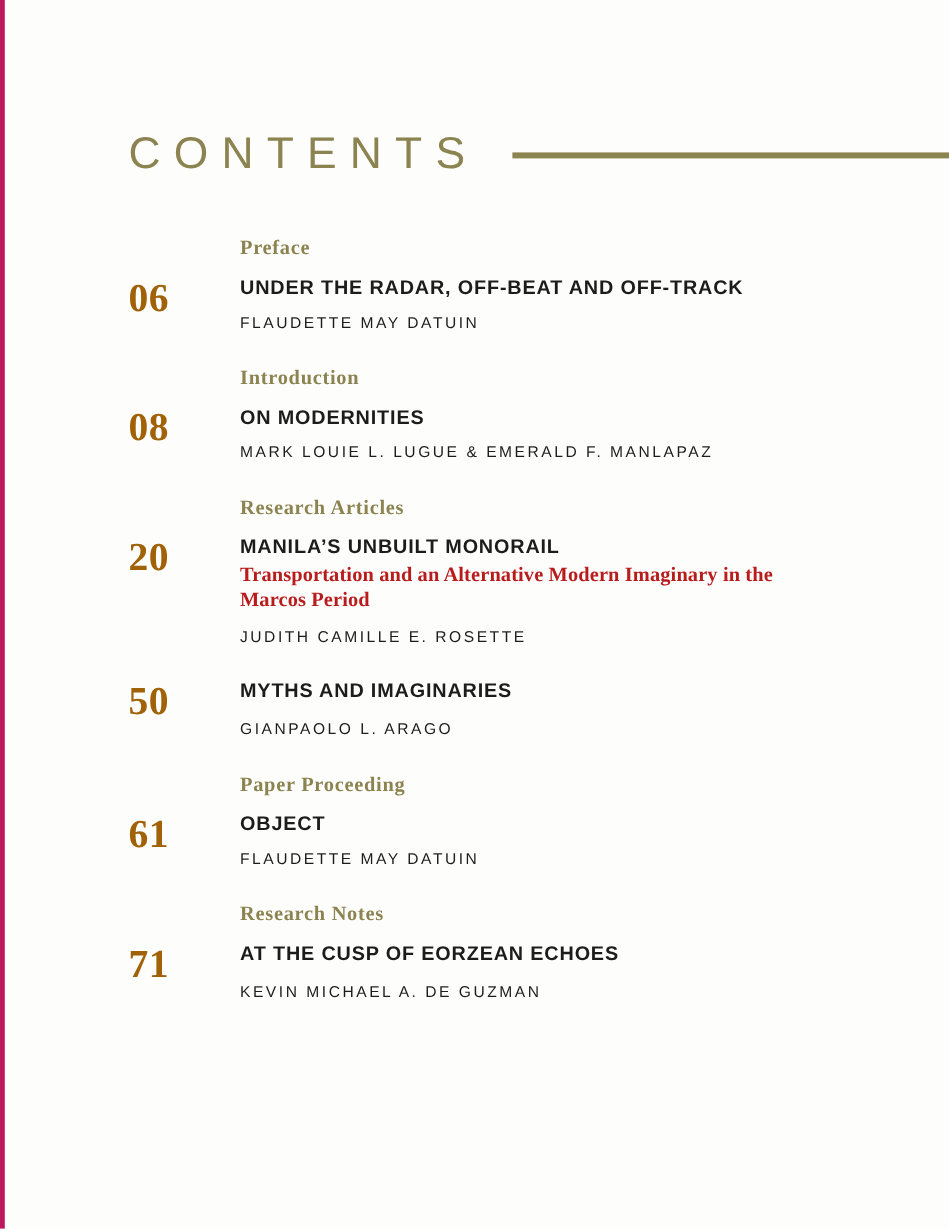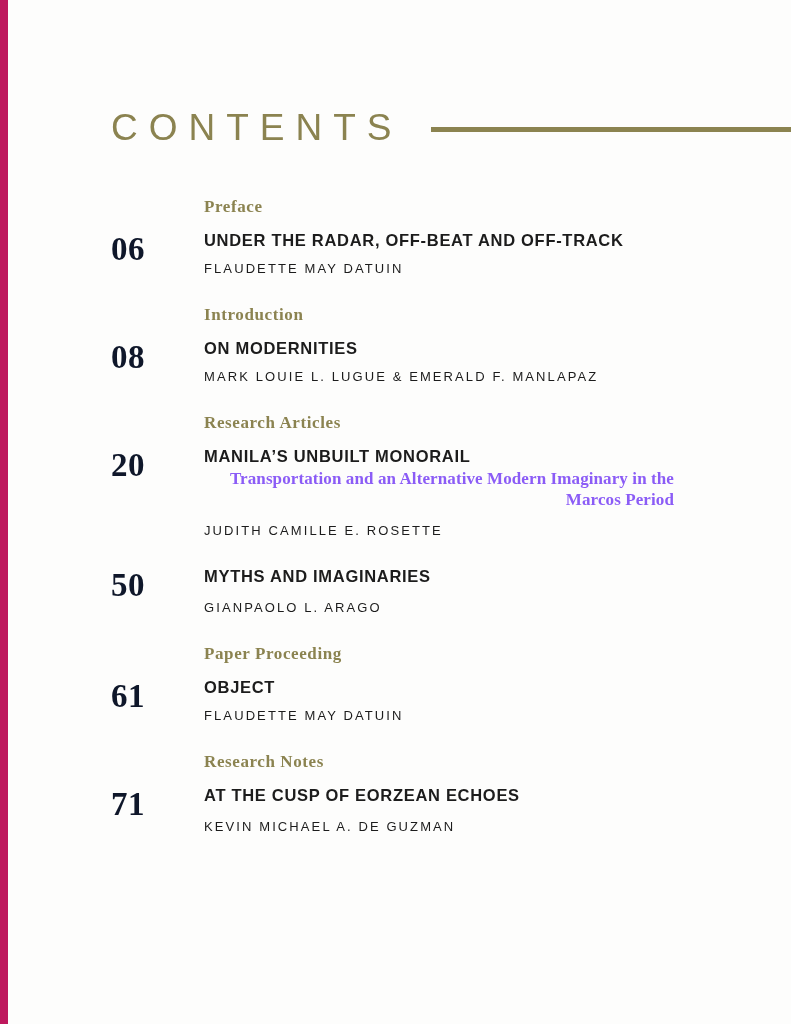--- a/index.html
+++ b/index.html
@@ -5,21 +5,21 @@
   html, body {
     margin: 0;
     padding: 0;
     background: #ffffff;
   }
   .page {
     position: relative;
     width: 791px;
     height: 1024px;
     background: #fdfdfc;
-    border-left: 8px solid #be185d;
+    border-left: 4px solid #be185d;
     box-sizing: border-box;
     overflow: hidden;
     font-family: "Liberation Sans", sans-serif;
   }
 
   
   .masthead {
     position: absolute;
     left: 0;
     top: 100px;
@@ -71,46 +71,45 @@
     position: relative;
     min-height: 34px;
     padding-left: 196px;
     padding-bottom: 26px;
   }
   .entry-number {
     position: absolute;
     left: 103px;
     top: 2px;
     width: 76px;
-    color: #0f172a;
+    color: #a16207;
     font-family: "Liberation Serif", serif;
     font-weight: bold;
     font-size: 33px;
     line-height: 34px;
     letter-spacing: 0.5px;
   }
   .entry-title {
     color: #1c1c1c;
     font-family: "Liberation Sans", sans-serif;
     font-weight: bold;
     font-size: 16.5px;
     letter-spacing: 0.7px;
     line-height: 21px;
     white-space: nowrap;
   }
   .entry-subtitle {
-    color: #8b5cf6;
+    color: #b91c1c;
     font-family: "Liberation Serif", serif;
     font-weight: bold;
     font-size: 17px;
     line-height: 21px;
     letter-spacing: 0.1px;
     padding-top: 1px;
     max-width: 470px;
-    text-align: right;
   }
   .entry-subtitle:empty { display: none; }
   .entry-author {
     color: #1c1c1c;
     font-family: "Liberation Sans", sans-serif;
     font-weight: normal;
     font-size: 13px;
     letter-spacing: 2.1px;
     line-height: 18px;
     padding-top: 9px;

